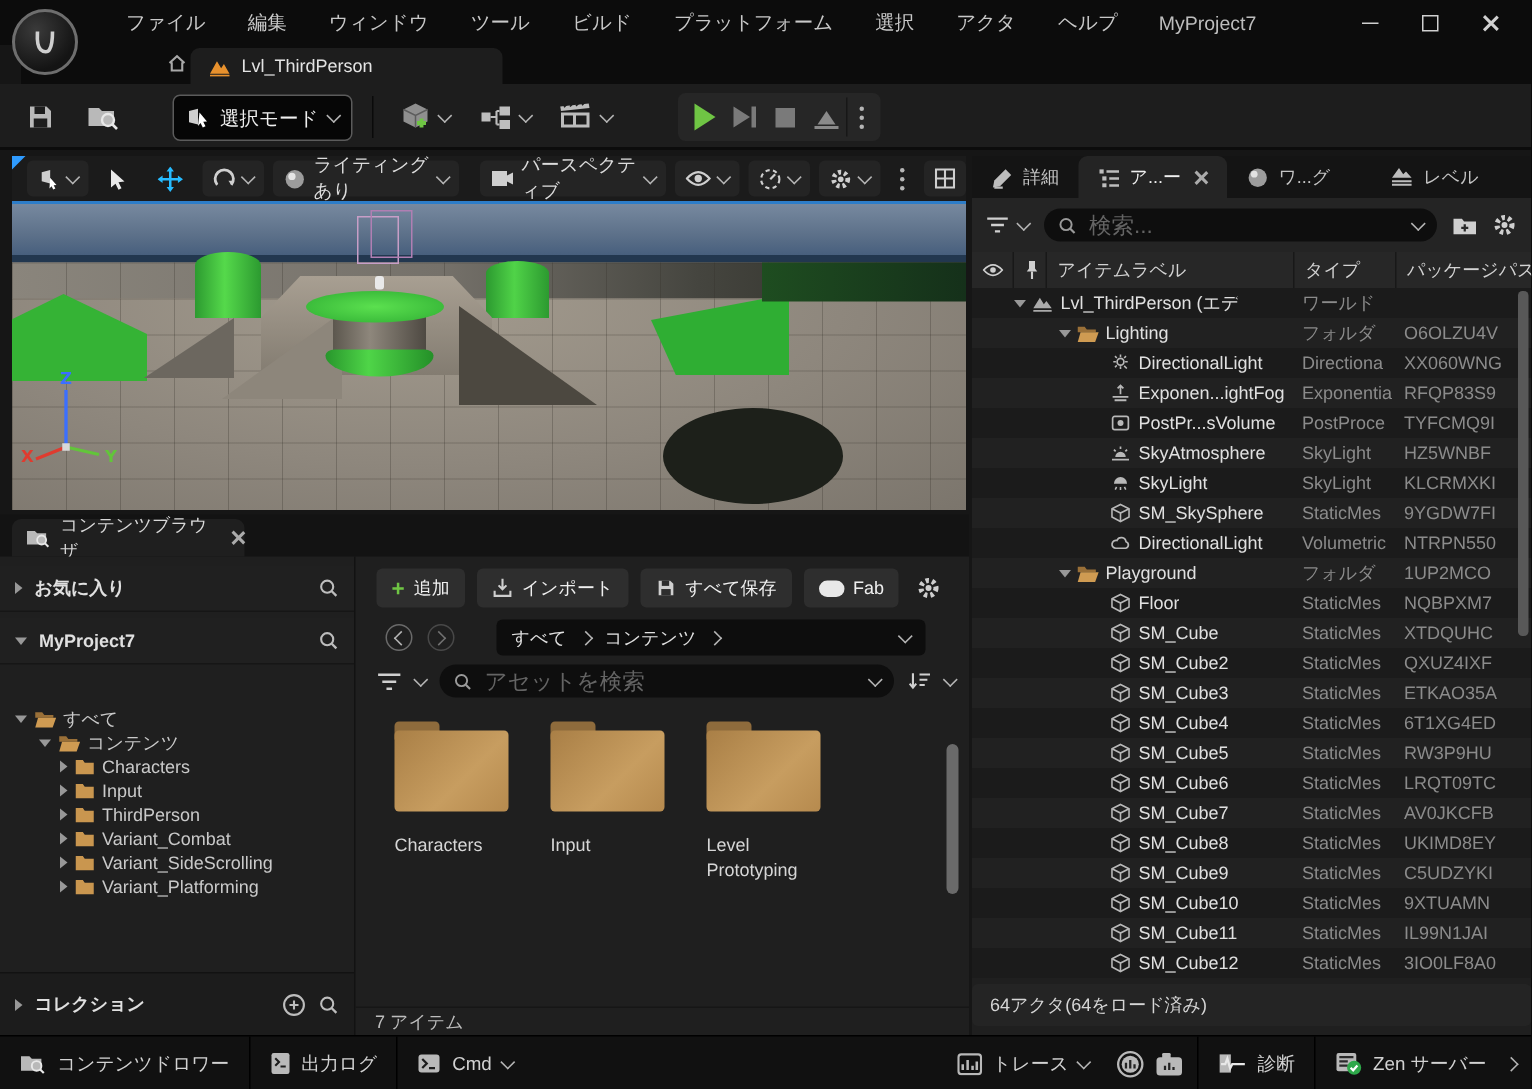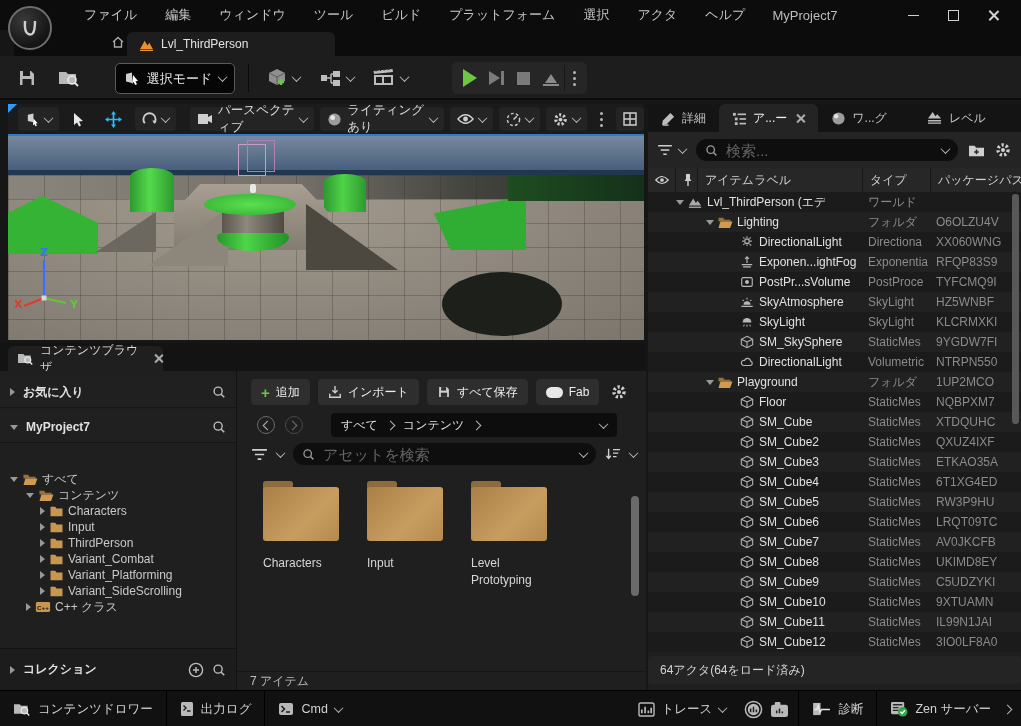--- a/index.html
+++ b/index.html
@@ -268,34 +268,34 @@
             </g>
           </svg>
       </div>
       <div class="vp-btn">
         <svg width="15" height="15" viewBox="0 0 16 16">
             <path d="M3 12 a6.5 6.5 0 1 1 10 0" fill="none" stroke="#cfcfcf" stroke-width="2"></path>
             <path d="M13 12 l2 -3 -4 0 Z" fill="#cfcfcf"></path>
           </svg>
         <span class="chev"></span>
       </div>
+      <div class="vp-btn">
+        <svg width="15" height="15" viewBox="0 0 16 16">
+            <circle cx="8" cy="8" r="6.5" fill="#9c9c9c"></circle>
+            <circle cx="6" cy="6" r="2.6" fill="#e6e6e6"></circle>
+          </svg>
+        <span>ライティングあり</span>
+        <span class="chev"></span>
+      </div>
       <div class="vp-btn" style="margin-left:14px">
         <svg width="16" height="12" viewBox="0 0 16 12">
             <rect x="1" y="1" width="10" height="10" fill="#cfcfcf"></rect>
             <path d="M11 4 L15 2 V10 L11 8 Z" fill="#cfcfcf"></path>
           </svg>
         <span>パースペクティブ</span>
-        <span class="chev"></span>
-      </div>
-      <div class="vp-btn">
-        <svg width="15" height="15" viewBox="0 0 16 16">
-            <circle cx="8" cy="8" r="6.5" fill="#9c9c9c"></circle>
-            <circle cx="6" cy="6" r="2.6" fill="#e6e6e6"></circle>
-          </svg>
-        <span>ライティングあり</span>
         <span class="chev"></span>
       </div>
       <div class="vp-btn">
         <svg width="17" height="12" viewBox="0 0 18 12">
             <path d="M1 6 Q9 -3 17 6 Q9 15 1 6 Z" fill="none" stroke="#cfcfcf" stroke-width="1.5"></path>
             <circle cx="9" cy="6" r="2.6" fill="#cfcfcf"></circle>
           </svg>
         <span class="chev"></span>
       </div>
       <div class="vp-btn">
@@ -453,40 +453,30 @@
               </span>
               <span>Variant_Combat</span>
             </div>
             <div class="tree-row" style="padding-left: 40px;">
               <span class="caret-r"></span>
               <span>
                 <svg width="15" height="12" viewBox="0 0 16 14">
                   <path d="M1 2 h5.5 l1.5 2 H15 V13 H1 Z" fill="#c9964f"></path>
                 </svg>
               </span>
-              <span>Variant_Platforming</span>
+              <span>Variant_SideScrolling</span>
             </div>
             <div class="tree-row" style="padding-left: 40px;">
               <span class="caret-r"></span>
               <span>
                 <svg width="15" height="12" viewBox="0 0 16 14">
                   <path d="M1 2 h5.5 l1.5 2 H15 V13 H1 Z" fill="#c9964f"></path>
                 </svg>
               </span>
-              <span>Variant_SideScrolling</span>
-            </div>
-            <div class="tree-row" style="padding-left: 26px;">
-              <span class="caret-r"></span>
-              <span>
-                <svg width="16" height="12" viewBox="0 0 18 13">
-                  <rect x="1" y="1" width="16" height="11" rx="1.5" fill="#c9964f"></rect>
-                  <text x="9" y="9.5" font-size="7" text-anchor="middle" fill="#14110c" font-family="sans-serif" font-weight="bold">C++</text>
-                </svg>
-              </span>
-              <span>C++ クラス</span>
+              <span>Variant_Platforming</span>
             </div>
           </div>
         <div class="collections">
           <span class="caret-r"></span>
           <span>コレクション</span>
           <span class="spacer" style="flex:1"></span>
           <svg width="16" height="16" viewBox="0 0 16 16">
               <circle cx="8" cy="8" r="6.6" fill="none" stroke="#bdbdbd" stroke-width="1.4"></circle>
               <path d="M8 5 v6 M5 8 h6" stroke="#bdbdbd" stroke-width="1.4"></path>
             </svg>

